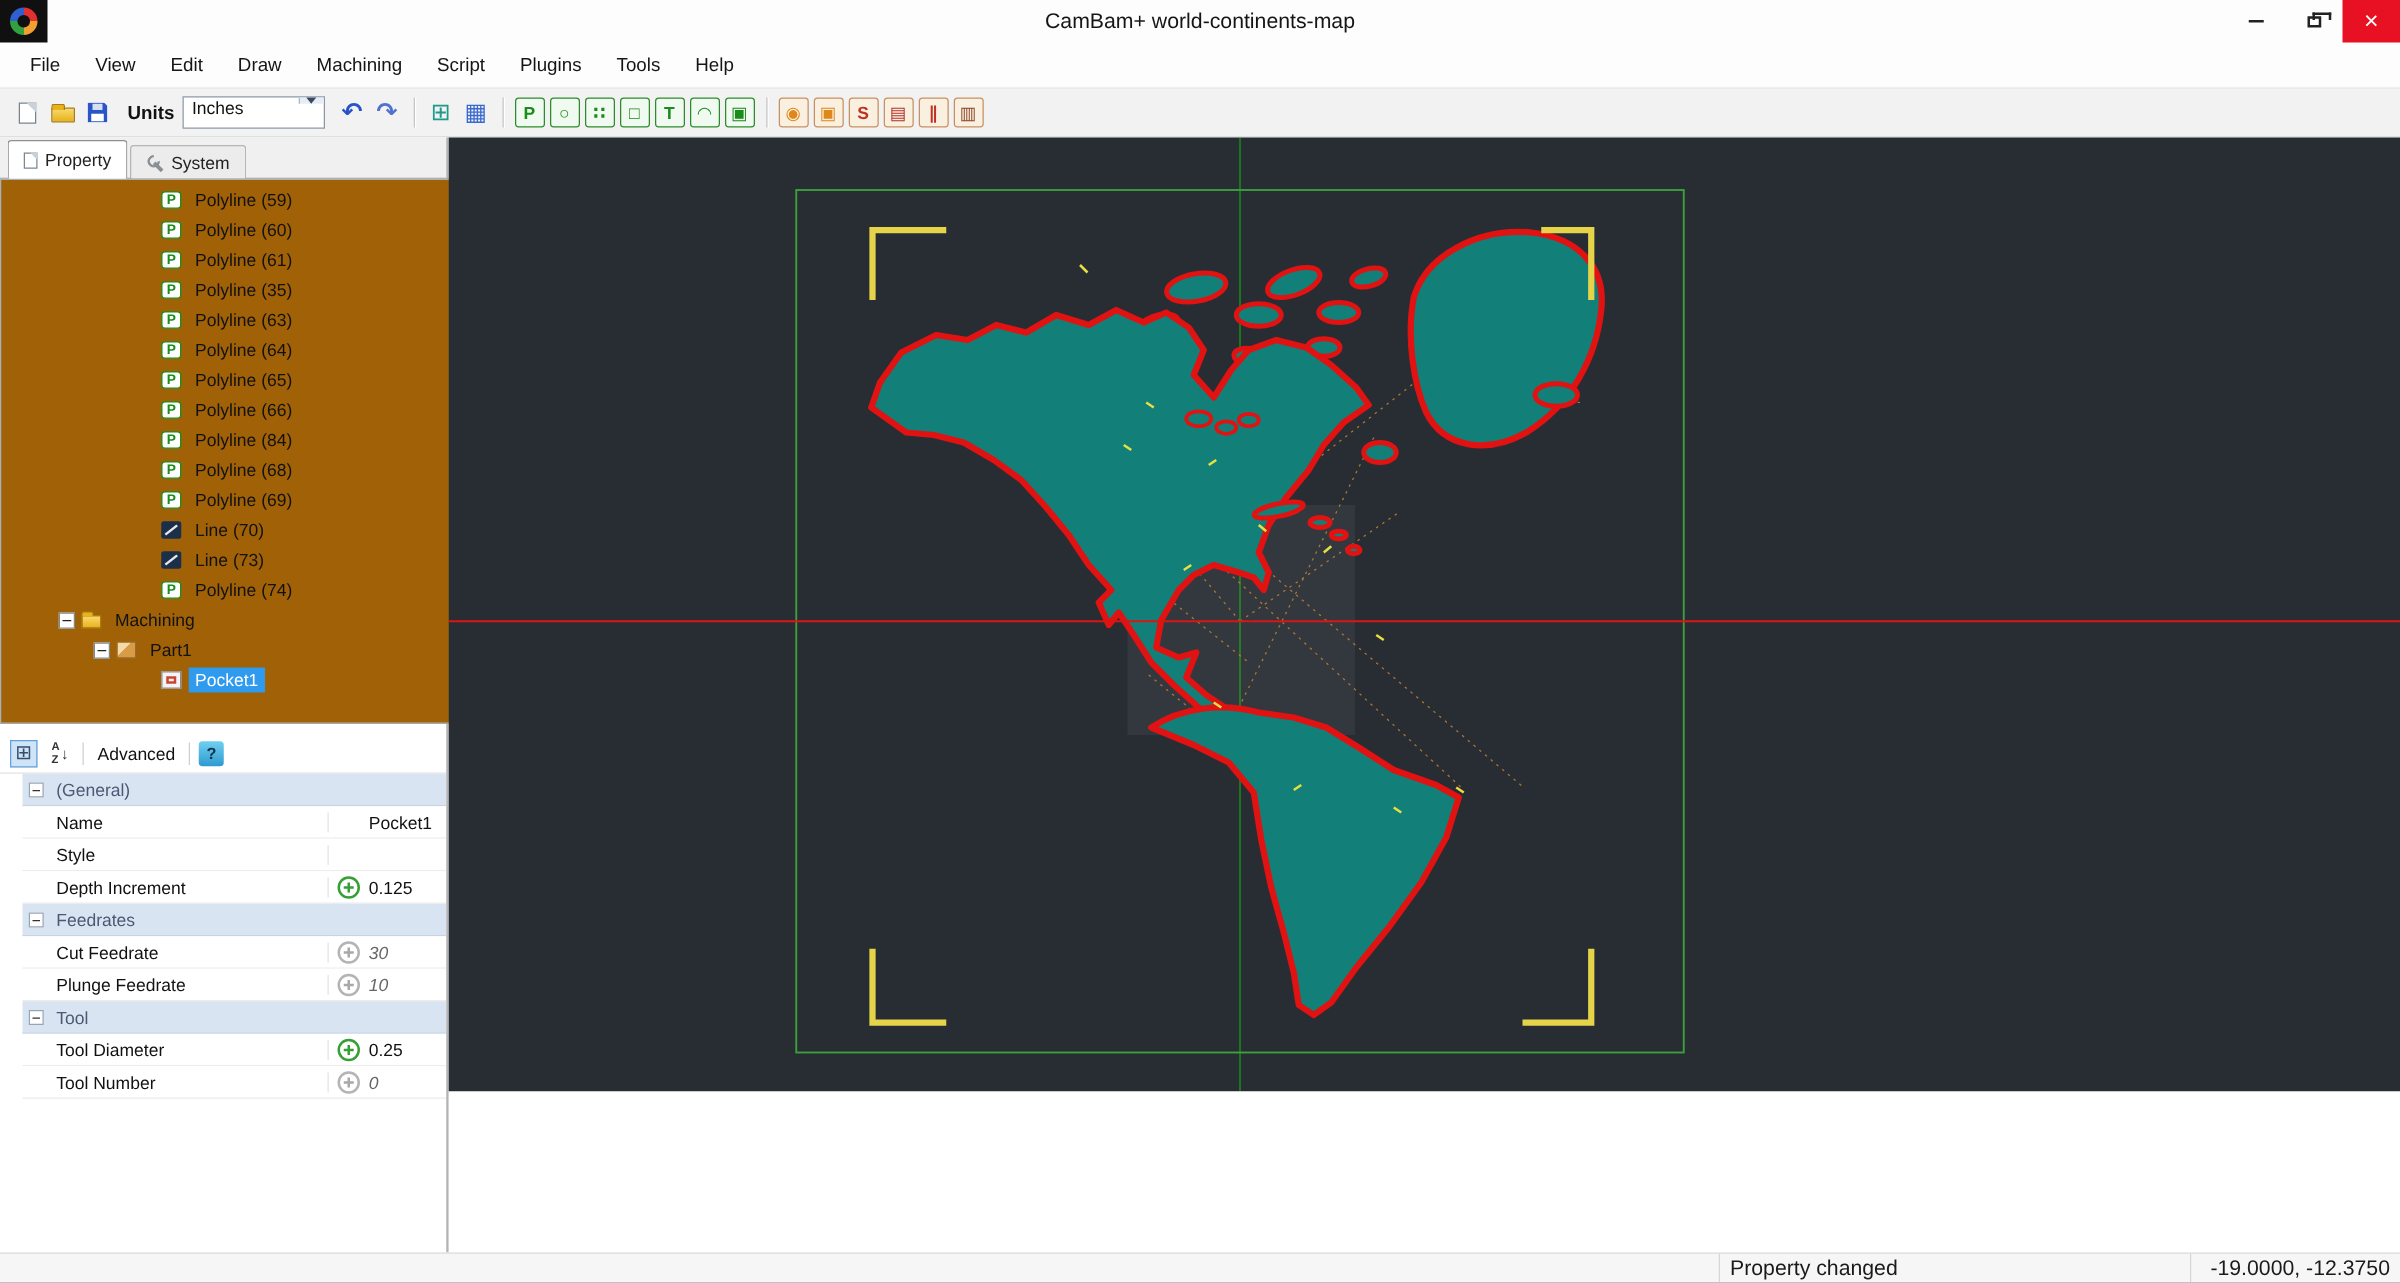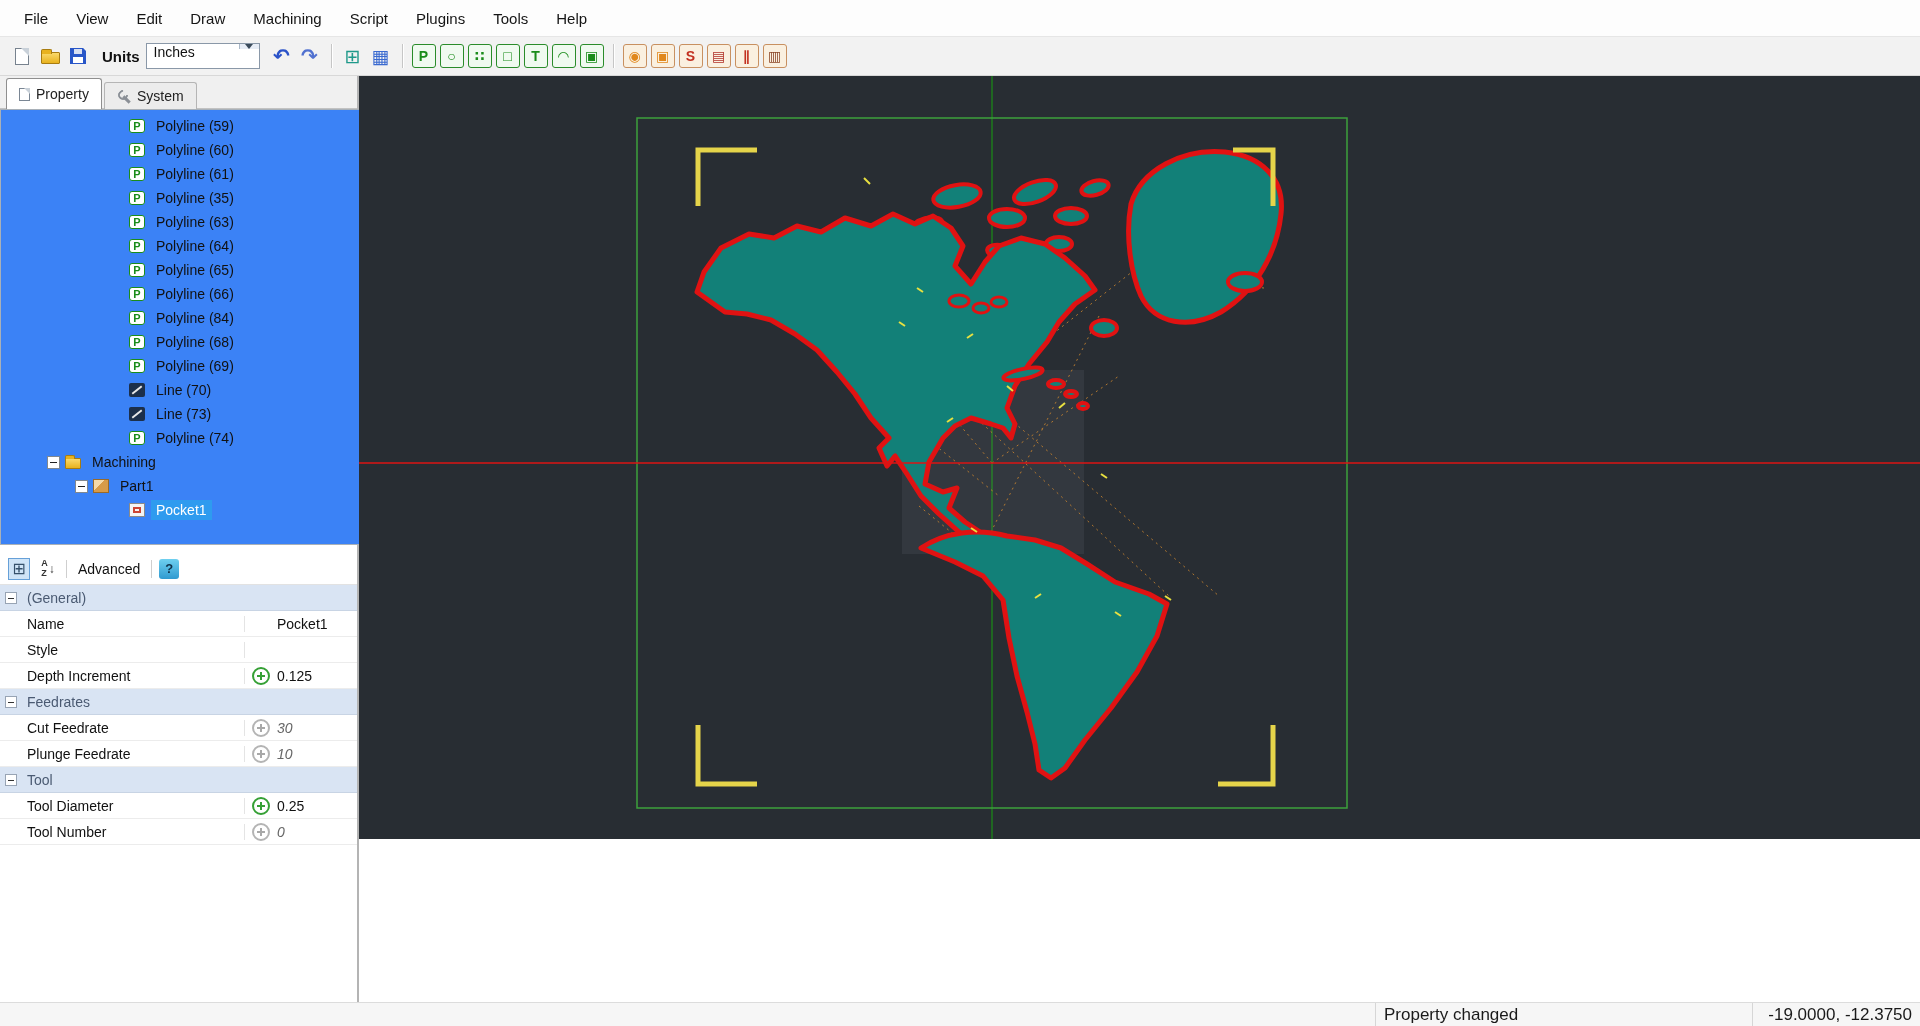--- a/index.html
+++ b/index.html
@@ -69,21 +69,21 @@
   .tab.active { background:#fff; height:31px; border-color:#8f8f8f; z-index:2; }
   .tab-icon { display:inline-block; }
   .tab-icon[data-icon="page"] { width:11px; height:13px; background:#fff; border:1px solid #7a8694; position:relative; }
   .tab-icon[data-icon="page"]::after { content:""; position:absolute; top:-1px; right:-1px; border:3px solid transparent; border-top-color:#c9d1d9; border-right-color:#c9d1d9; }
   .tab-icon[data-icon="wrench"] { width:14px; height:14px; position:relative; }
   .tab-icon[data-icon="wrench"]::before { content:""; position:absolute; left:1px; top:1px; width:6px; height:6px; border:2px solid #8a8f96; border-radius:50%; border-top-color:transparent; transform:rotate(45deg); }
   .tab-icon[data-icon="wrench"]::after { content:""; position:absolute; right:0; bottom:2px; width:9px; height:3px; background:#8a8f96; transform:rotate(45deg); }
 
   
   .tree-wrap { flex:0 0 436px; position:relative; }
-  .tree-box { position:absolute; left:0; top:0; bottom:0; width:381px; border:1px solid #a8b0b8; background:#3b82f6; overflow:hidden; }
+  .tree-box { position:absolute; left:0; top:0; bottom:0; width:381px; border:1px solid #a8b0b8; background:#a16207; overflow:hidden; }
   .tree-items { padding-top:4px; }
   .tree-row { height:24px; display:flex; align-items:center; font-size:14px; white-space:nowrap; }
   .tree-row[data-level="1"] { padding-left:46px; }
   .tree-row[data-level="2"] { padding-left:74px; }
   .tree-row[data-level="3"] { padding-left:128px; }
   .expander { width:13px; height:13px; border:1px solid #808890; background:#fff; display:none; align-items:center; justify-content:center; margin-right:5px; position:relative; flex:0 0 13px; }
   .expander::after { content:""; width:7px; height:1px; background:#222; }
   .tree-row[data-expander] .expander { display:flex; }
   .ticon { width:16px; height:14px; margin-right:6px; position:relative; flex:0 0 16px; }
   .tree-row[data-icon="polyline"] .ticon { border:1px solid #1a8c1a; background:#fff; border-radius:3px; }
@@ -109,21 +109,21 @@
   .ptoolbar { flex:0 0 32px; display:flex; align-items:center; gap:7px; padding:0 8px; border-bottom:1px solid #e2e2e2; }
   .pt-btn { height:22px; min-width:22px; display:flex; align-items:center; justify-content:center; }
   .pt-btn.selected { background:#cfe4f7; border:1px solid #66a0d8; }
   [data-name="categorized-icon"] .g { color:#35506a; font-size:16px; }
   .az { display:flex; flex-direction:column; font-size:9px; line-height:1.1; font-weight:bold; color:#333; }
   .az-arrow { font-size:12px; color:#333; margin-left:1px; }
   .pt-sep { width:1px; height:18px; background:#cfcfcf; }
   .advanced-label { font-size:14px; color:#111; padding:0 4px; }
   .help-btn { width:20px; height:20px; border-radius:3px; background:linear-gradient(#6fd0f0,#2f9ad0); color:#0f3149; font-weight:bold; font-size:13px; display:flex; align-items:center; justify-content:center; }
 
-  .pgrid { flex:1; overflow:hidden; }
+  .pgrid { flex:1; overflow:hidden;padding-left:18px; }
   .prow { display:flex; align-items:center; height:26px; border-bottom:1px solid #ececec; font-size:14px; background:#fff; }
   .pminus { width:12px; height:12px; border:1px solid #98a4b4; background:#fff; margin:0 6px 0 5px; position:relative; visibility:hidden; flex:0 0 12px; }
   .pminus::after { content:""; position:absolute; left:2px; right:2px; top:5px; height:1px; background:#333; }
   .prow[data-type="section"] { background:var(--section-bg,#d9e4f3); color:#4a5a72; border-bottom-color:#c8d4e4; }
   .prow[data-type="section"] .pminus { visibility:visible; }
   .plabel { flex:0 0 222px; width:222px; padding-left:4px; border-right:1px solid #e4e4e4; overflow:hidden; white-space:nowrap; }
   .prow[data-type="section"] .plabel { border-right:none; }
   .picon { width:18px; height:18px; border-radius:50%; border:2px solid #35a035; background:#fff; margin:0 5px 0 7px; position:relative; visibility:hidden; flex:0 0 18px; }
   .picon::before, .picon::after { content:""; position:absolute; left:50%; top:50%; width:8px; height:2px; background:#35a035; transform:translate(-50%,-50%); }
   .picon::after { transform:translate(-50%,-50%) rotate(90deg); }
@@ -154,20 +154,37 @@
   .statusbar { flex:0 0 24px; display:flex; align-items:stretch; background:#f6f6f6; border-top:1px solid #dcdcdc; font-size:17px; color:#1a1a1a; }
   .sb-cell-spacer { flex:1; }
   .sb-cell-msg { flex:0 0 377px; border-left:1px solid #d6d6d6; display:flex; align-items:center; padding-left:8px; }
   .sb-cell-coords { flex:0 0 168px; border-left:1px solid #d6d6d6; display:flex; align-items:center; justify-content:flex-end; padding-right:8px; }
 </style>
 </head>
 <body>
 
 <div class="window" data-name="app-window">
 
+  <div class="titlebar" data-name="titlebar">
+    <div class="app-logo" data-name="app-logo">
+      <span class="logo-gear" data-name="cambam-logo-icon"></span>
+    </div>
+    <div class="title-text" data-name="window-title">CamBam+  world-continents-map</div>
+    <div class="win-controls" data-name="window-controls">
+      <div class="win-btn" data-name="minimize-button">
+          <span class="min-glyph" data-name="minimize-icon"></span>
+        </div>
+      <div class="win-btn" data-name="maximize-button">
+          <span class="max-glyph" data-name="restore-icon"></span>
+        </div>
+      <div class="win-btn close" data-name="close-button">
+          <span data-name="close-icon">×</span>
+        </div>
+    </div>
+  </div>
 
   <div class="menubar" data-name="menubar">
 
       <div class="menu-item" data-name="menu-item">File</div>
 
       <div class="menu-item" data-name="menu-item">View</div>
 
       <div class="menu-item" data-name="menu-item">Edit</div>
 
       <div class="menu-item" data-name="menu-item">Draw</div>

